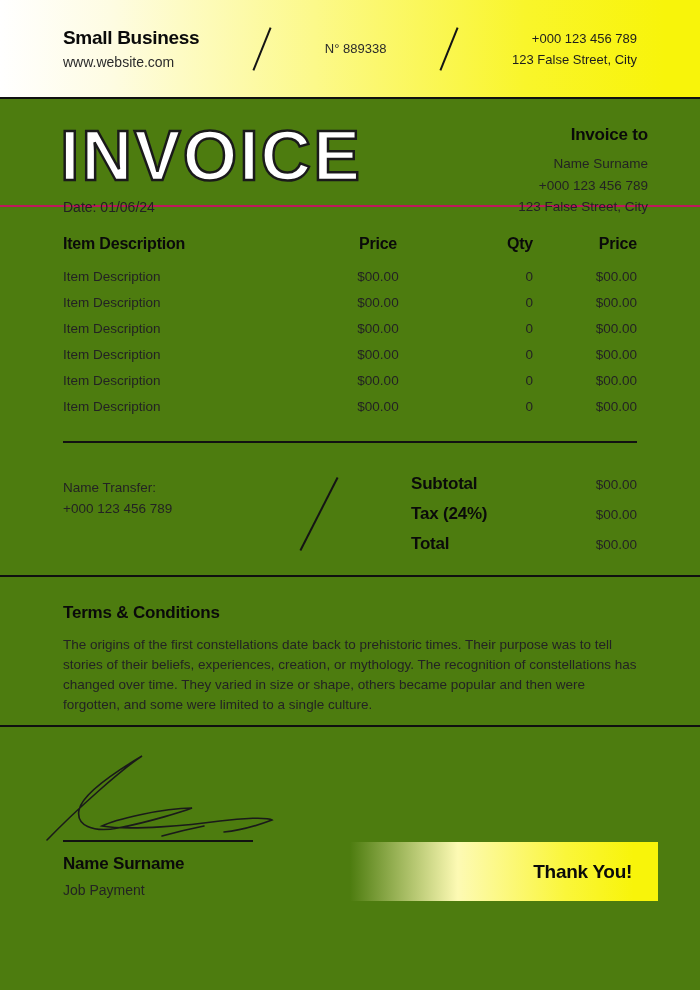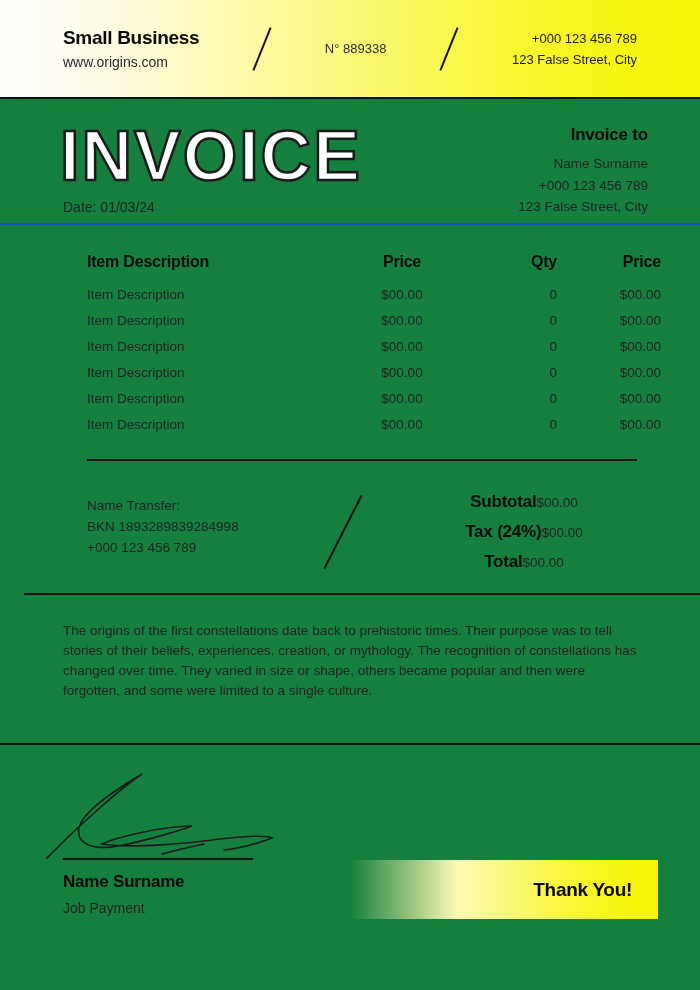--- a/index.html
+++ b/index.html
@@ -1,52 +1,52 @@
 <!DOCTYPE html>
 <html><head>
 <meta charset="utf-8">
 <style>
   * { margin:0; padding:0; box-sizing:border-box; }
   html,body { background:#ffffff; }
   body {
     width:700px; height:990px; overflow:hidden; position:relative;
     font-family:"Liberation Sans","DejaVu Sans",sans-serif; color:#222;
   }
-  .page { width:700px; height:990px; position:relative; background:#15803d; }
+  .page { width:700px; height:990px; position:relative; background:#4d7c0f; }
 
   
   .top-header {
     height:99px;
     background:linear-gradient(90deg,#ffffff 0%,#fefce2 16%,#fcf98a 45%,#f9f52b 75%,#f8f40a 95%);
     border-bottom:2px solid #101010;
     display:flex; align-items:center;
     padding:0 63px;
   }
   .company-name { font-size:19px; font-weight:bold; color:#0a0a0a; letter-spacing:-0.3px; }
   .company-site { font-size:14px; color:#2b2b2b; margin-top:5px; }
   .slash { width:2px; height:46px; background:#141414; transform:rotate(22deg); flex:none; }
   .invoice-no { font-size:13px; color:#2b2b2b; }
   .header-contact { text-align:right; font-size:13px; color:#1d1d1d; line-height:21px; }
   .sp { flex:1; }
 
   
-  .title-section { height:126px; border-bottom:2px solid #1d4ed8; position:relative; }
+  .title-section { height:108px; border-bottom:2px solid #be185d; position:relative; }
   .invoice-title {
     position:absolute; left:60px; top:26px;
     font-size:70px; line-height:62px; font-weight:bold; letter-spacing:2px;
     color:#ffffff; -webkit-text-stroke:2.5px #1a1a1a;
   }
   .invoice-date { position:absolute; left:63px; top:197px; top:103px; font-size:14px; color:#222; }
   .title-section .invoice-date { top:100px; }
   .invoice-to-block { position:absolute; right:52px; top:26px; text-align:right; }
   .invoice-to-label { font-size:17px; font-weight:bold; color:#0a0a0a; margin-bottom:8px; letter-spacing:-0.2px; }
   .invoice-to-block .line { font-size:13.5px; color:#232323; line-height:21.5px; }
 
   
-  .items-section { height:370px; border-bottom:2px solid #101010; padding-top:24px;margin-left:24px; }
+  .items-section { height:370px; border-bottom:2px solid #101010; padding-top:24px; }
   .items-grid {
     display:grid; grid-template-columns:250px 130px 90px 104px;
     margin:0 63px; align-items:center;
   }
   .items-grid.head { height:26px; margin-bottom:6px; }
   .items-grid.row { height:26px; }
   .hcell { font-size:16px; font-weight:bold; color:#0a0a0a; letter-spacing:-0.2px; }
   .cell { font-size:13.5px; color:#232323; }
   .c-desc { text-align:left; }
   .c-price { text-align:center; }
@@ -54,21 +54,21 @@
   .c-total { text-align:right; }
   .partial-divider { height:2px; background:#111; margin:22px 63px 0 63px; }
 
   .payment-row { display:flex; margin:24px 63px 0 63px; position:relative; }
   .payment-block { width:250px; }
   .payment-heading { font-size:17px; font-weight:bold; color:#0a0a0a; letter-spacing:-0.2px; }
   .payment-line { font-size:13.5px; color:#232323; line-height:21px; }
   .payment-line.first { margin-top:10px; }
   .big-slash { position:absolute; left:255px; top:6px; width:2px; height:82px; background:#141414; transform:rotate(27deg); }
   .totals-block { margin-left:auto; width:226px; padding-top:2px; }
-  .totals-row { display:flex; justify-content:center; align-items:center; height:30px; }
+  .totals-row { display:flex; justify-content:space-between; align-items:center; height:30px; }
   .totals-label { font-size:17px; font-weight:bold; color:#0a0a0a; letter-spacing:-0.2px; }
   .totals-value { font-size:13.5px; color:#232323; }
 
   
   .terms-section { height:150px; border-bottom:2px solid #101010; padding:26px 60px 0 63px; }
   .terms-heading { font-size:17px; font-weight:bold; color:#0a0a0a; letter-spacing:-0.2px; margin-bottom:12px; }
   .terms-body { font-size:13.5px; line-height:20px; color:#232323; max-width:580px; }
 
   
   .footer { position:relative; height:215px; }
@@ -84,38 +84,38 @@
   .thankyou-text { font-size:19px; font-weight:bold; color:#0a0a0a; letter-spacing:-0.3px; }
 </style>
 </head>
 <body>
 
 <div class="page">
 
   <header class="top-header">
     <div>
       <div class="company-name">Small Business</div>
-      <div class="company-site">www.origins.com</div>
+      <div class="company-site">www.website.com</div>
     </div>
     <div class="sp"></div>
     <div class="slash"></div>
     <div class="sp"></div>
     <div class="invoice-no">N° 889338</div>
     <div class="sp"></div>
     <div class="slash"></div>
     <div class="sp"></div>
     <div class="header-contact">
       <div>+000 123 456 789</div>
       <div>123 False Street, City</div>
     </div>
   </header>
 
   <section class="title-section">
     <div class="invoice-title">INVOICE</div>
-    <div class="invoice-date">Date: 01/03/24</div>
+    <div class="invoice-date">Date: 01/06/24</div>
     <div class="invoice-to-block">
       <div class="invoice-to-label">Invoice to</div>
       <div class="line">Name Surname</div>
       <div class="line">+000 123 456 789</div>
       <div class="line">123 False Street, City</div>
     </div>
   </section>
 
   <section class="items-section">
     <div class="items-grid head">
@@ -167,21 +167,20 @@
         <div class="cell c-qty">0</div>
         <div class="cell c-total">$00.00</div>
       </div>
     </div>
 
     <div class="partial-divider"></div>
 
     <div class="payment-row">
       <div class="payment-block">
         <div class="payment-line first">Name Transfer:</div>
-        <div class="payment-line">BKN 1893289839284998</div>
         <div class="payment-line">+000 123 456 789</div>
       </div>
       <div class="big-slash"></div>
       <div class="totals-block">
         <div class="totals-row">
           <div class="totals-label">Subtotal</div>
           <div class="totals-value">$00.00</div>
         </div>
         <div class="totals-row">
           <div class="totals-label">Tax (24%)</div>
@@ -189,20 +188,21 @@
         </div>
         <div class="totals-row">
           <div class="totals-label">Total</div>
           <div class="totals-value">$00.00</div>
         </div>
       </div>
     </div>
   </section>
 
   <section class="terms-section">
+    <div class="terms-heading">Terms &amp; Conditions</div>
     <div class="terms-body">The origins of the first constellations date back to prehistoric times. Their purpose was to tell stories of their beliefs, experiences, creation, or mythology. The recognition of constellations has changed over time. They varied in size or shape, others became popular and then were forgotten, and some were limited to a single culture.</div>
   </section>
 
   <footer class="footer">
     <svg class="signature-svg" width="240" height="100" viewBox="0 0 240 100" fill="none">
       <path d="M5,93 C35,62 80,22 100,9
                C68,28 40,48 37,63
                C34,78 50,86 76,81
                C108,75 142,64 150,61
                C120,61 72,73 60,79

